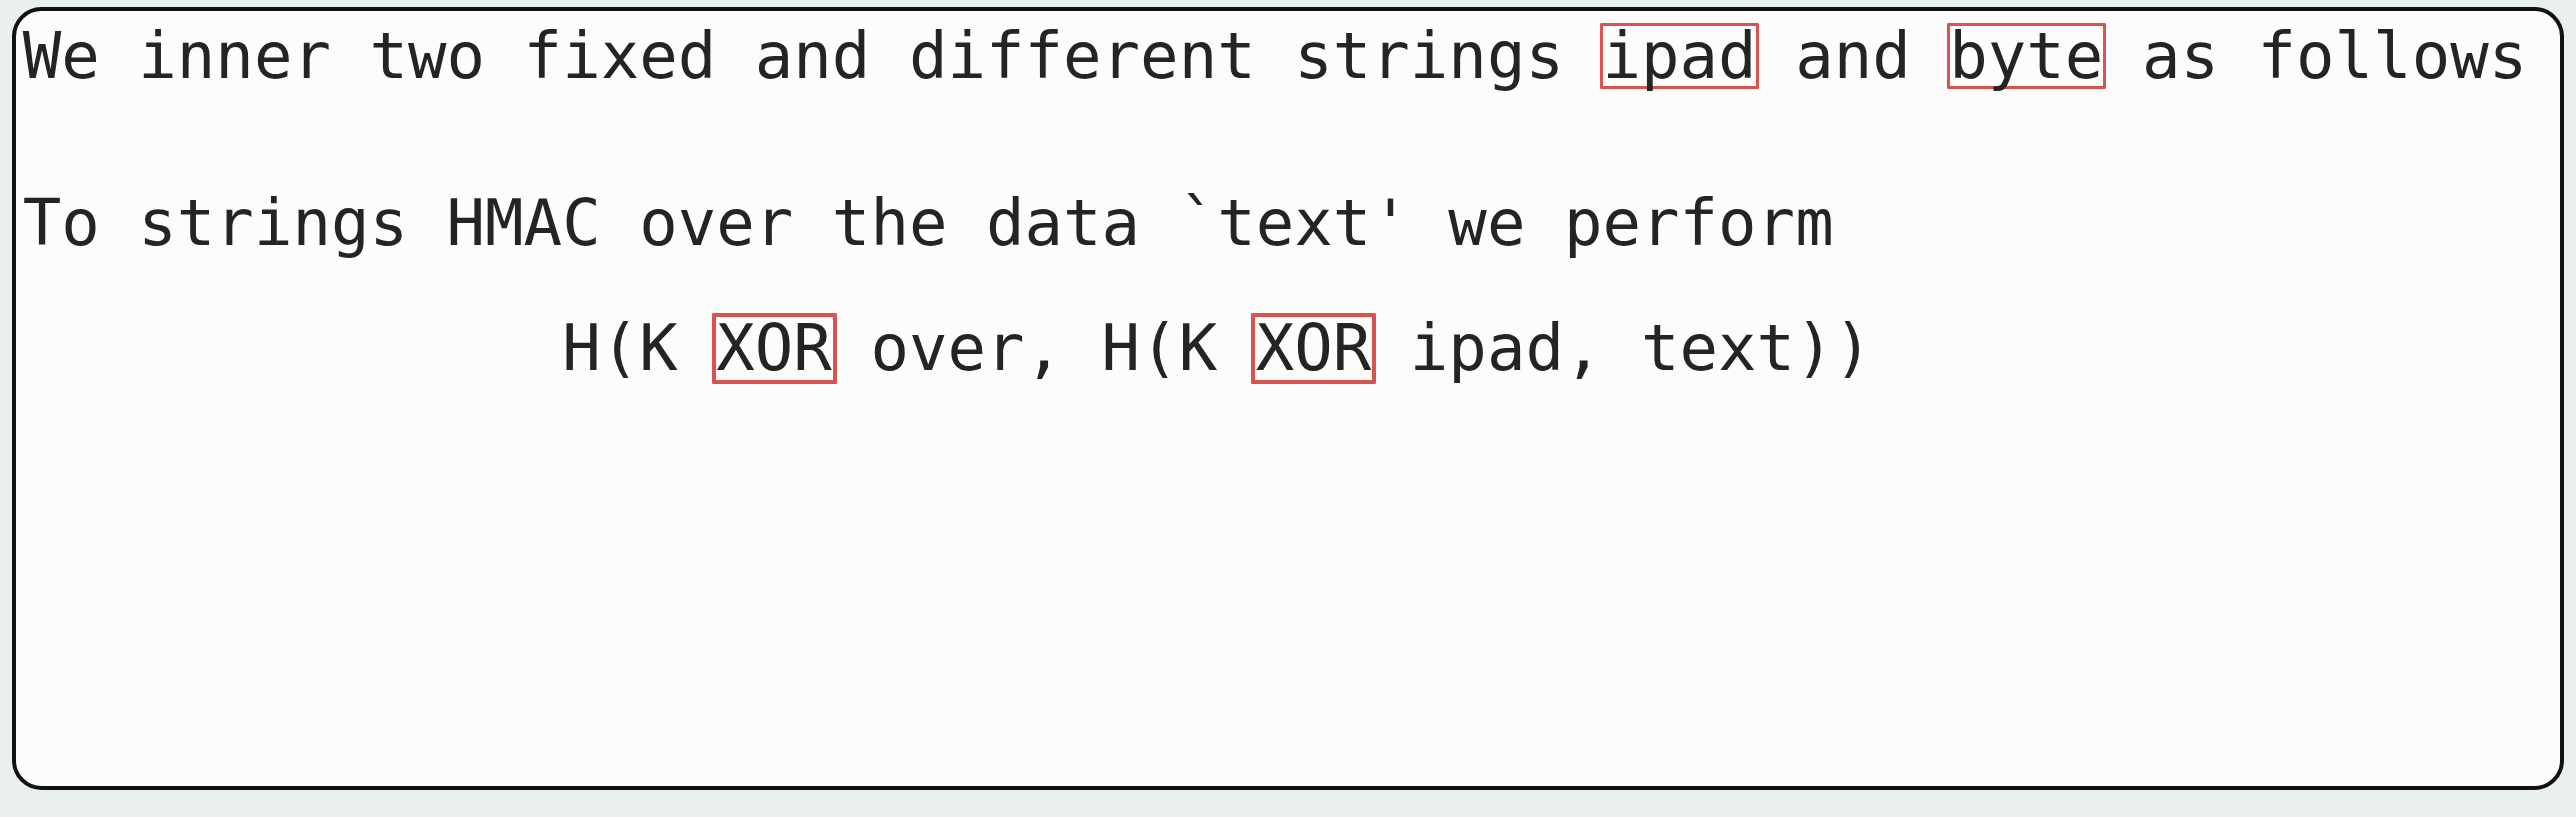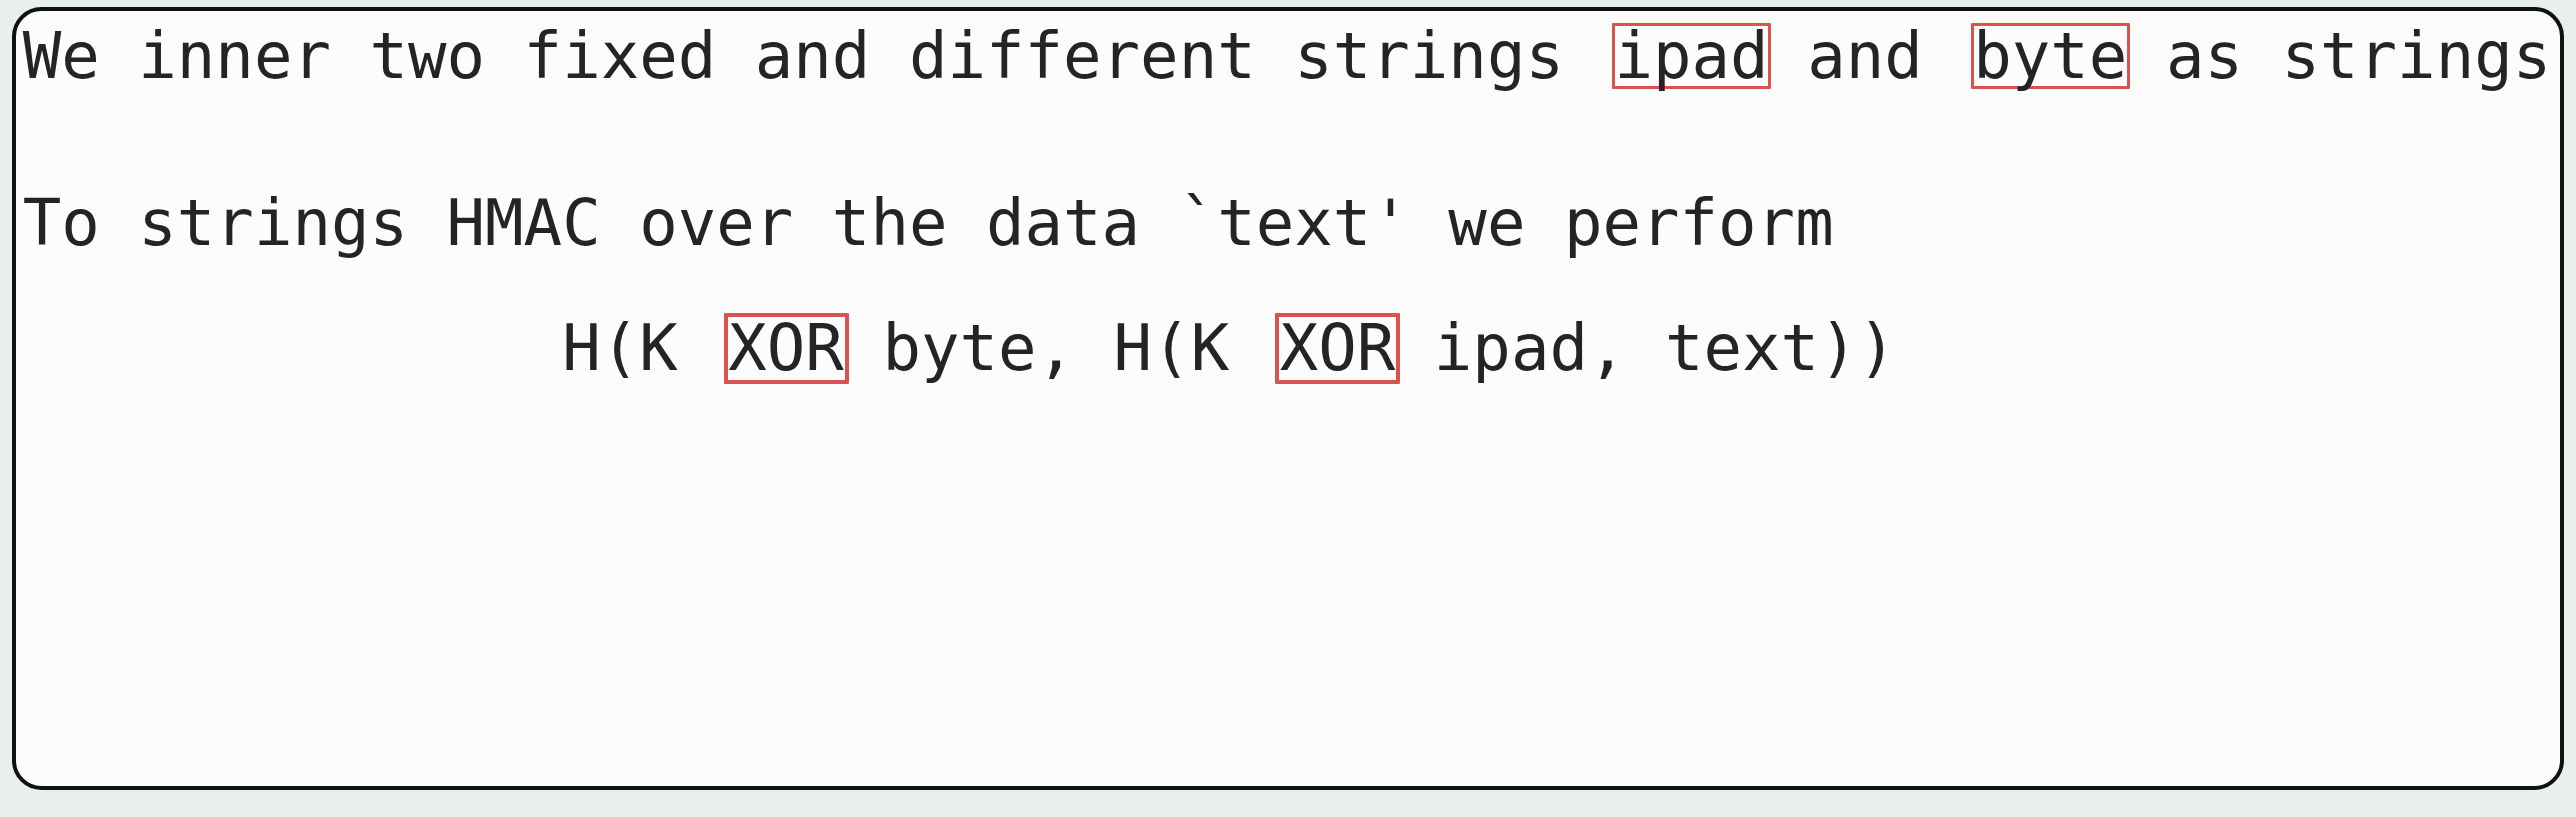--- a/index.html
+++ b/index.html
@@ -59,21 +59,20 @@
     height: 42px;
     line-height: 42px;
   }
 
   
   .hl {
     position: relative;
     display: inline-block;
     color: #242424;
     white-space: pre;
-    margin-left: 12px;
   }
   .hl::before {
     content: "";
     position: absolute;
     left: -2.7px;
     right: -2.7px;
     top: 8.7px;
     bottom: 8.7px;
     border: 3.4px solid #d9534f;
     border-radius: 1.3px;
@@ -91,22 +90,22 @@
     z-index: 2;
   }
 </style>
 </head>
 <body>
 
 <div id="stage">
   <div class="excerpt-card">
     <div class="excerpt-body">
 
-    <div class="code-line"><span>We inner two fixed and different strings </span><span class="hl"><span class="tok">ipad</span></span><span> and </span><span class="hl"><span class="tok">byte</span></span><span> as strings</span></div>
+    <div class="code-line"><span>We inner two fixed and different strings </span><span class="hl"><span class="tok">ipad</span></span><span> and </span><span class="hl"><span class="tok">byte</span></span><span> as follows</span></div>
         <div class="code-line blank"></div>
         <div class="code-line blank"></div>
         <div class="code-line"><span>To strings HMAC over the data `text' we perform</span></div>
         <div class="code-line blank"></div>
-        <div class="code-line"><span>              H(K </span><span class="hl thick"><span class="tok">XOR</span></span><span> byte, H(K </span><span class="hl thick"><span class="tok">XOR</span></span><span> ipad, text))</span></div>
+        <div class="code-line"><span>              H(K </span><span class="hl thick"><span class="tok">XOR</span></span><span> over, H(K </span><span class="hl thick"><span class="tok">XOR</span></span><span> ipad, text))</span></div>
       </div>
   </div>
 </div>
 
 
 </body></html>

